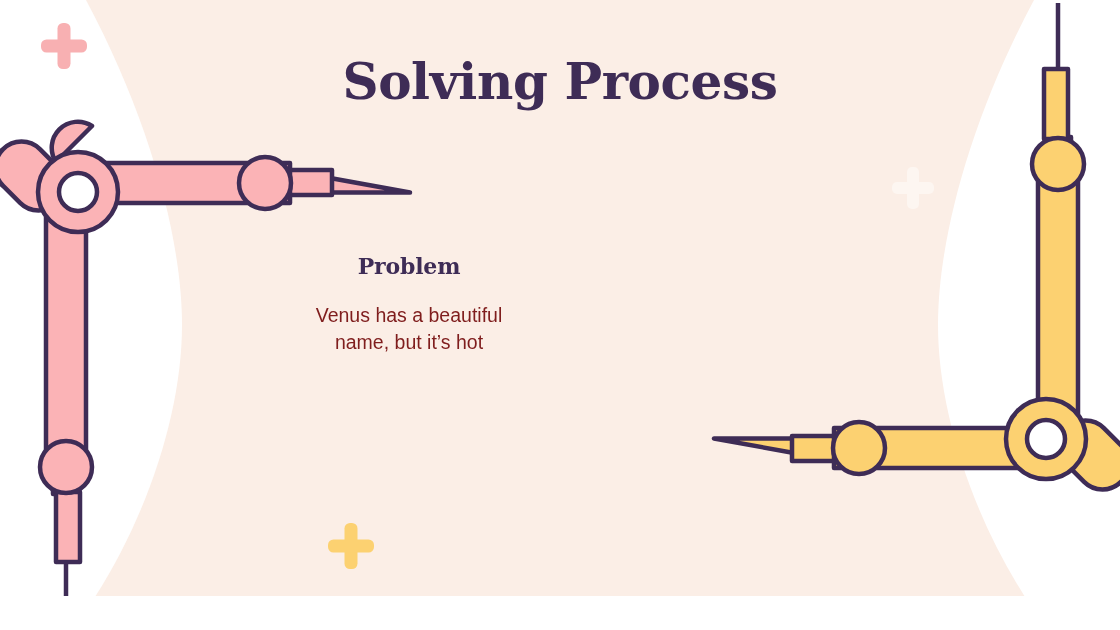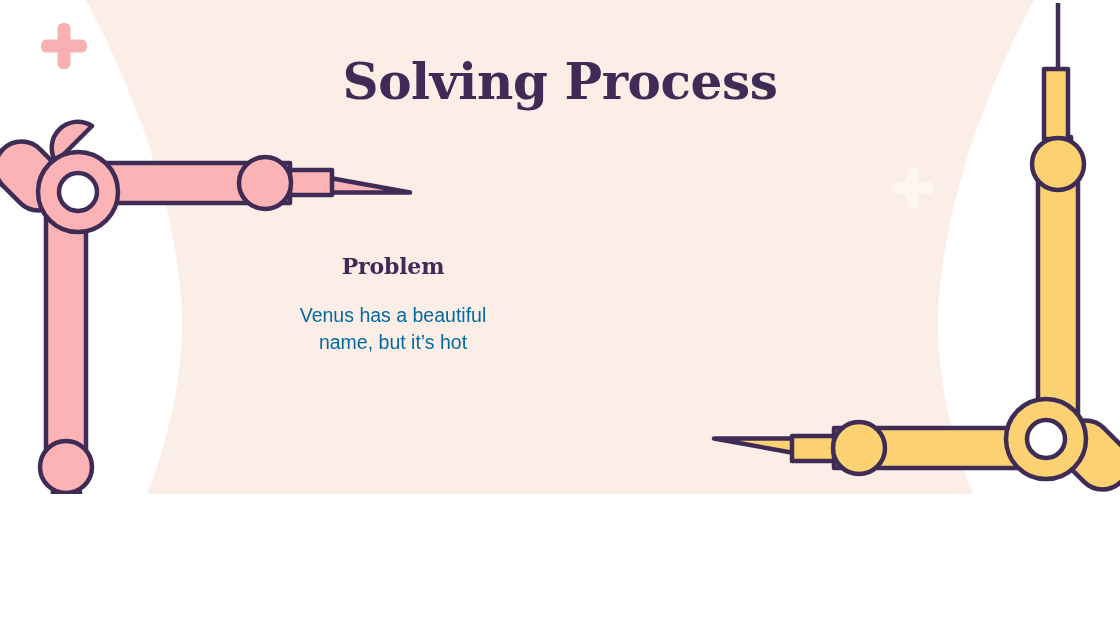--- a/index.html
+++ b/index.html
@@ -3,21 +3,21 @@
 <meta charset="utf-8">
 <style>
   html, body {
     margin: 0;
     padding: 0;
     background: #ffffff;
   }
   #slide {
     position: relative;
     width: 1120px;
-    height: 494px;
+    height: 596px;
     overflow: hidden;
     background: #ffffff;
     font-family: "Liberation Sans", sans-serif;
   }
   #bg-layer {
     position: absolute;
     inset: 0;
     width: 1120px;
     height: 630px;
   }
@@ -45,21 +45,21 @@
     font-weight: 700;
     font-size: 50px;
     line-height: 60px;
     letter-spacing: -0.4px;
     color: #3E2C56;
     margin: 0;
   }
 
   .columns {
     position: absolute;
-    left: 248px;
+    left: 264px;
     top: 252px;
     width: 608px;
     display: flex;
     flex-direction: column;
     justify-content: space-between;
     align-items: flex-start;
   }
   .col {
     width: 290px;
     text-align: center;
@@ -71,21 +71,21 @@
     line-height: 28px;
     color: #3E2C56;
     margin: 0 0 22px 0;
     letter-spacing: -0.2px;
   }
   .col-body {
     font-family: "Liberation Sans", sans-serif;
     font-weight: 400;
     font-size: 19.5px;
     line-height: 27px;
-    color: #0369a1;
+    color: #7f1d1d;
     margin: 0;
     white-space: pre-line;
   }
 </style>
 </head>
 <body>
 
 <div id="slide">
 
   <svg id="bg-layer" viewBox="0 0 1120 630">

